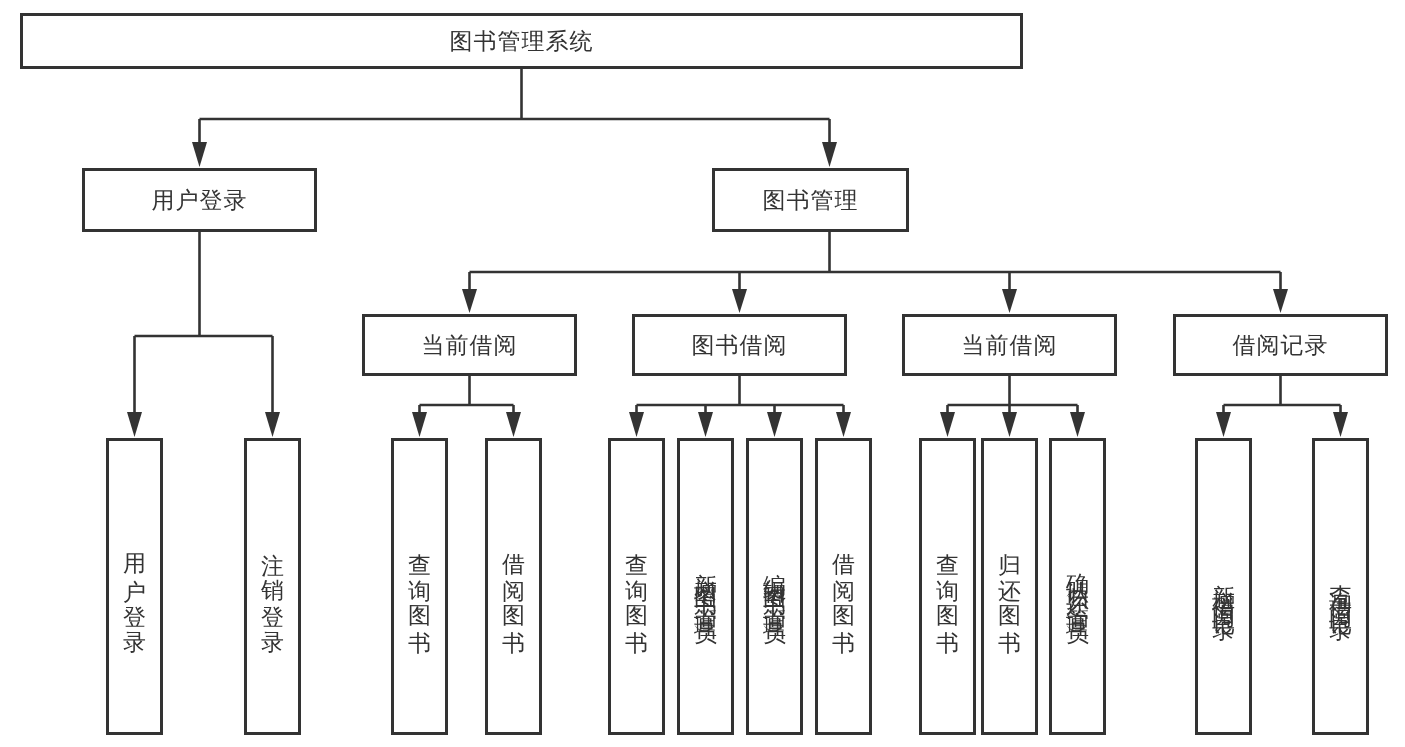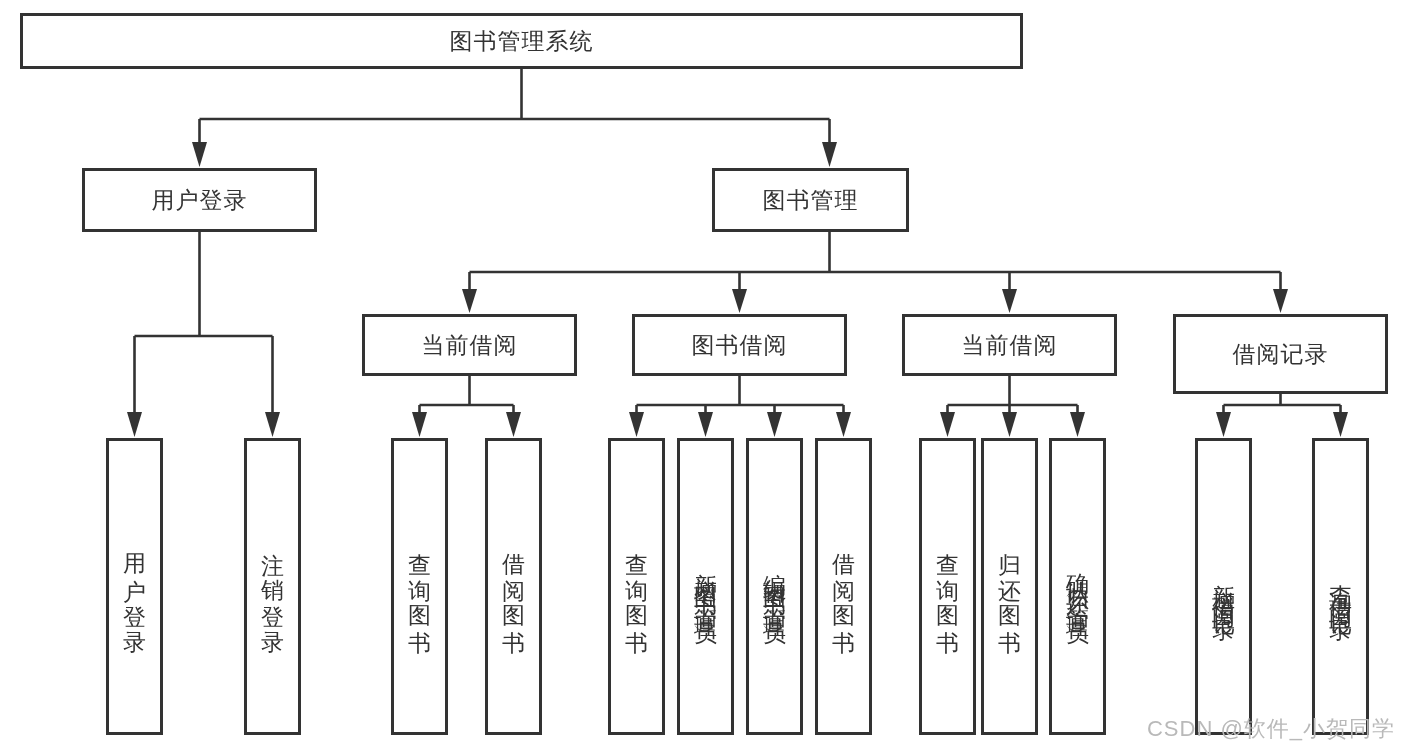--- a/index.html
+++ b/index.html
@@ -44,21 +44,21 @@
     line-height:1;
     white-space:nowrap;
   }
   
   .n-root{left:20px;top:13px;width:1003px;height:56px;}
   .n-l2-a{left:82px; top:168px;width:235px;height:64px;}
   .n-l2-b{left:712px;top:168px;width:197px;height:64px;}
   .n-l3-a{left:362px; top:314px;width:215px;height:62px;}
   .n-l3-b{left:632px; top:314px;width:215px;height:62px;}
   .n-l3-c{left:902px; top:314px;width:215px;height:62px;}
-  .n-l3-d{left:1173px;top:314px;width:215px;height:80px;}
+  .n-l3-d{left:1173px;top:314px;width:215px;height:62px;}
   .leaf{top:438px;width:57px;height:297px;}
   .lf-1{left:106px;} .lf-2{left:244px;}
   .lf-3{left:391px;} .lf-4{left:485px;}
   .lf-5{left:608px;} .lf-6{left:677px;} .lf-7{left:746px;} .lf-8{left:815px;}
   .lf-9{left:919px;} .lf-10{left:981px;} .lf-11{left:1049px;}
   .lf-12{left:1195px;} .lf-13{left:1312px;}
   .watermark{
     position:absolute;
     right:10px;top:714px;
     z-index:3;
@@ -196,14 +196,13 @@
     <span class="v-text" style="letter-spacing: 7px;">确认归还（管理员）</span>
   </div>
 
   <div class="node v-node leaf lf-12">
     <span class="v-text" style="letter-spacing: 7px;">新增借阅记录</span>
   </div>
   <div class="node v-node leaf lf-13">
     <span class="v-text" style="letter-spacing: 7px;">查询借阅记录</span>
   </div>
 
-  <div class="watermark">CSDN @软件_小贺同学</div>
 </div>
 
 </body></html>

